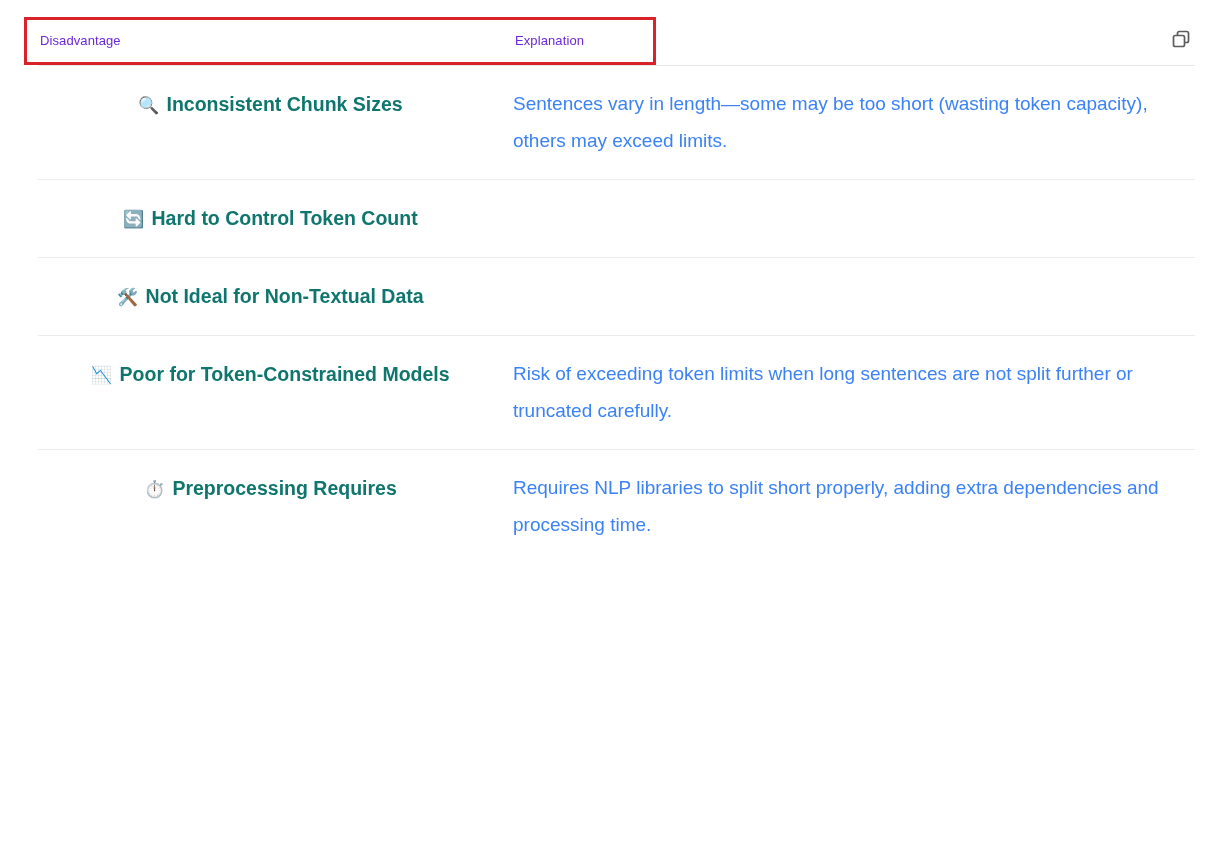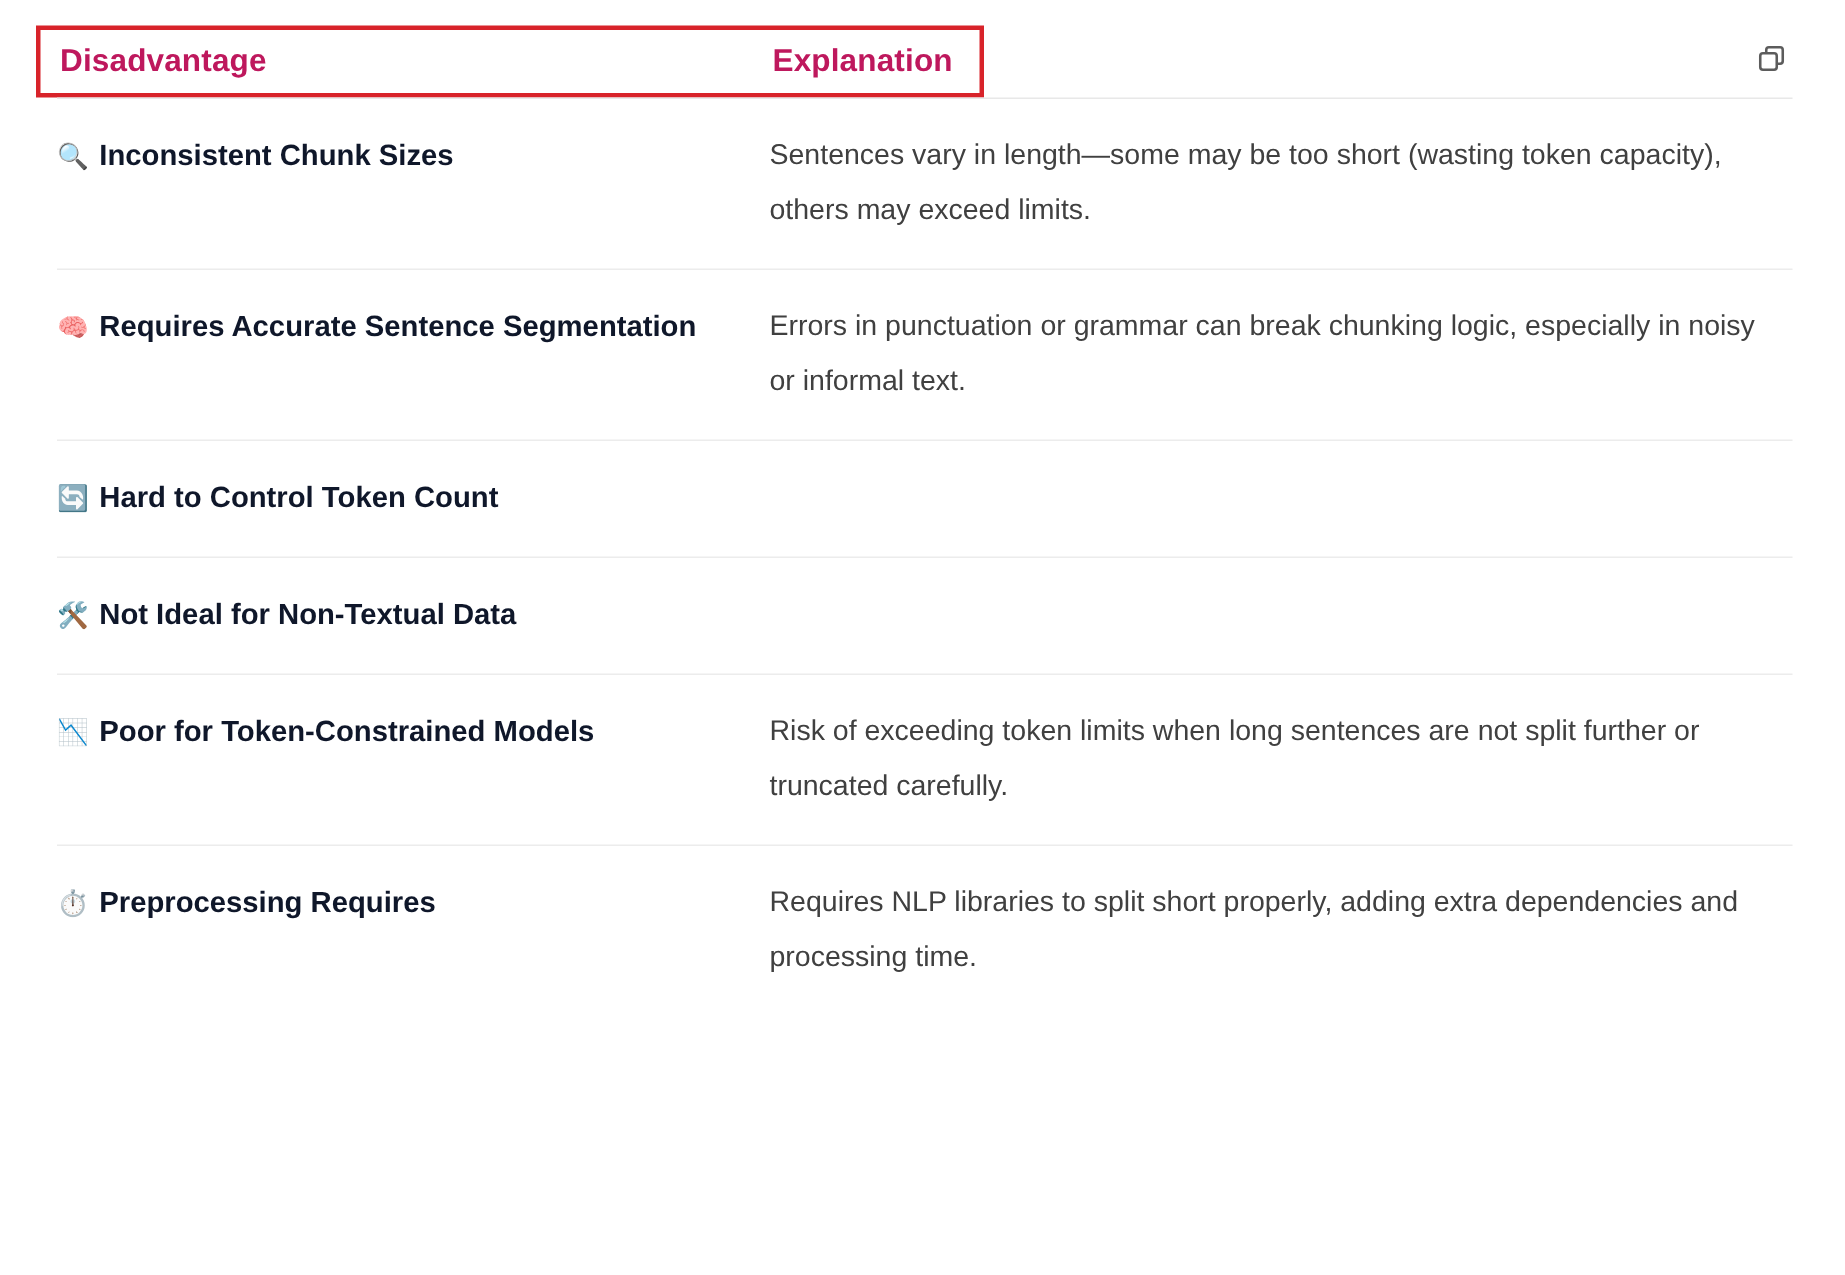--- a/index.html
+++ b/index.html
@@ -49,23 +49,23 @@
     height: 48px;
   }
   .thead-inner {
     display: flex;
     align-items: center;
     height: 48px;
     box-sizing: border-box;
     padding-left: 2px;
   }
   .th {
-    font-size: 21px;
-    font-weight: bold;
-    color: #be185d;
+    font-size: 13px;
+    font-weight: normal;
+    color: #6d28d9;
     letter-spacing: 0.1px;
     line-height: 1.2;
   }
   .col-a { width: 475px; flex: 0 0 475px; }
   .col-b { flex: 1 1 auto; }
 
   
   .header-highlight {
     position: absolute;
     left: -14px;
@@ -96,37 +96,38 @@
     min-height: 62px;
     box-sizing: border-box;
   }
   .row:last-child { border-bottom: none; }
 
   .cell-title {
     width: 475px;
     flex: 0 0 475px;
     font-size: 19.5px;
     font-weight: bold;
-    color: #0f172a;
+    color: #0f766e;
     line-height: 1.95;
     padding-right: 10px;
     box-sizing: border-box;
+    text-align: center;
   }
   .emoji {
     font-family: "DejaVu Sans", sans-serif;
     font-weight: normal;
     font-size: 17px;
     margin-right: 7px;
     display: inline;
   }
   .cell-exp {
     flex: 1 1 auto;
     font-size: 19px;
     font-weight: normal;
-    color: #404040;
+    color: #3b82f6;
     line-height: 1.95;
     padding-right: 10px;
     box-sizing: border-box;
     max-width: 685px;
   }
 </style>
 </head>
 <body>
 
 <div class="page">
@@ -149,24 +150,20 @@
       <div class="head-rule"></div>
     </div>
 
     <div class="tbody">
 
       <div class="row">
         <div class="cell-title"><span class="emoji">🔍</span><span>Inconsistent Chunk Sizes</span></div>
         <div class="cell-exp">Sentences vary in length—some may be too short (wasting token capacity), others may exceed limits.</div>
       </div>
 
-      <div class="row">
-        <div class="cell-title"><span class="emoji">🧠</span><span>Requires Accurate Sentence Segmentation</span></div>
-        <div class="cell-exp">Errors in punctuation or grammar can break chunking logic, especially in noisy or informal text.</div>
-      </div>
 
       <div class="row">
         <div class="cell-title"><span class="emoji">🔄</span><span>Hard to Control Token Count</span></div>
       </div>
 
 
       <div class="row">
         <div class="cell-title"><span class="emoji">🛠️</span><span>Not Ideal for Non-Textual Data</span></div>
       </div>
 

